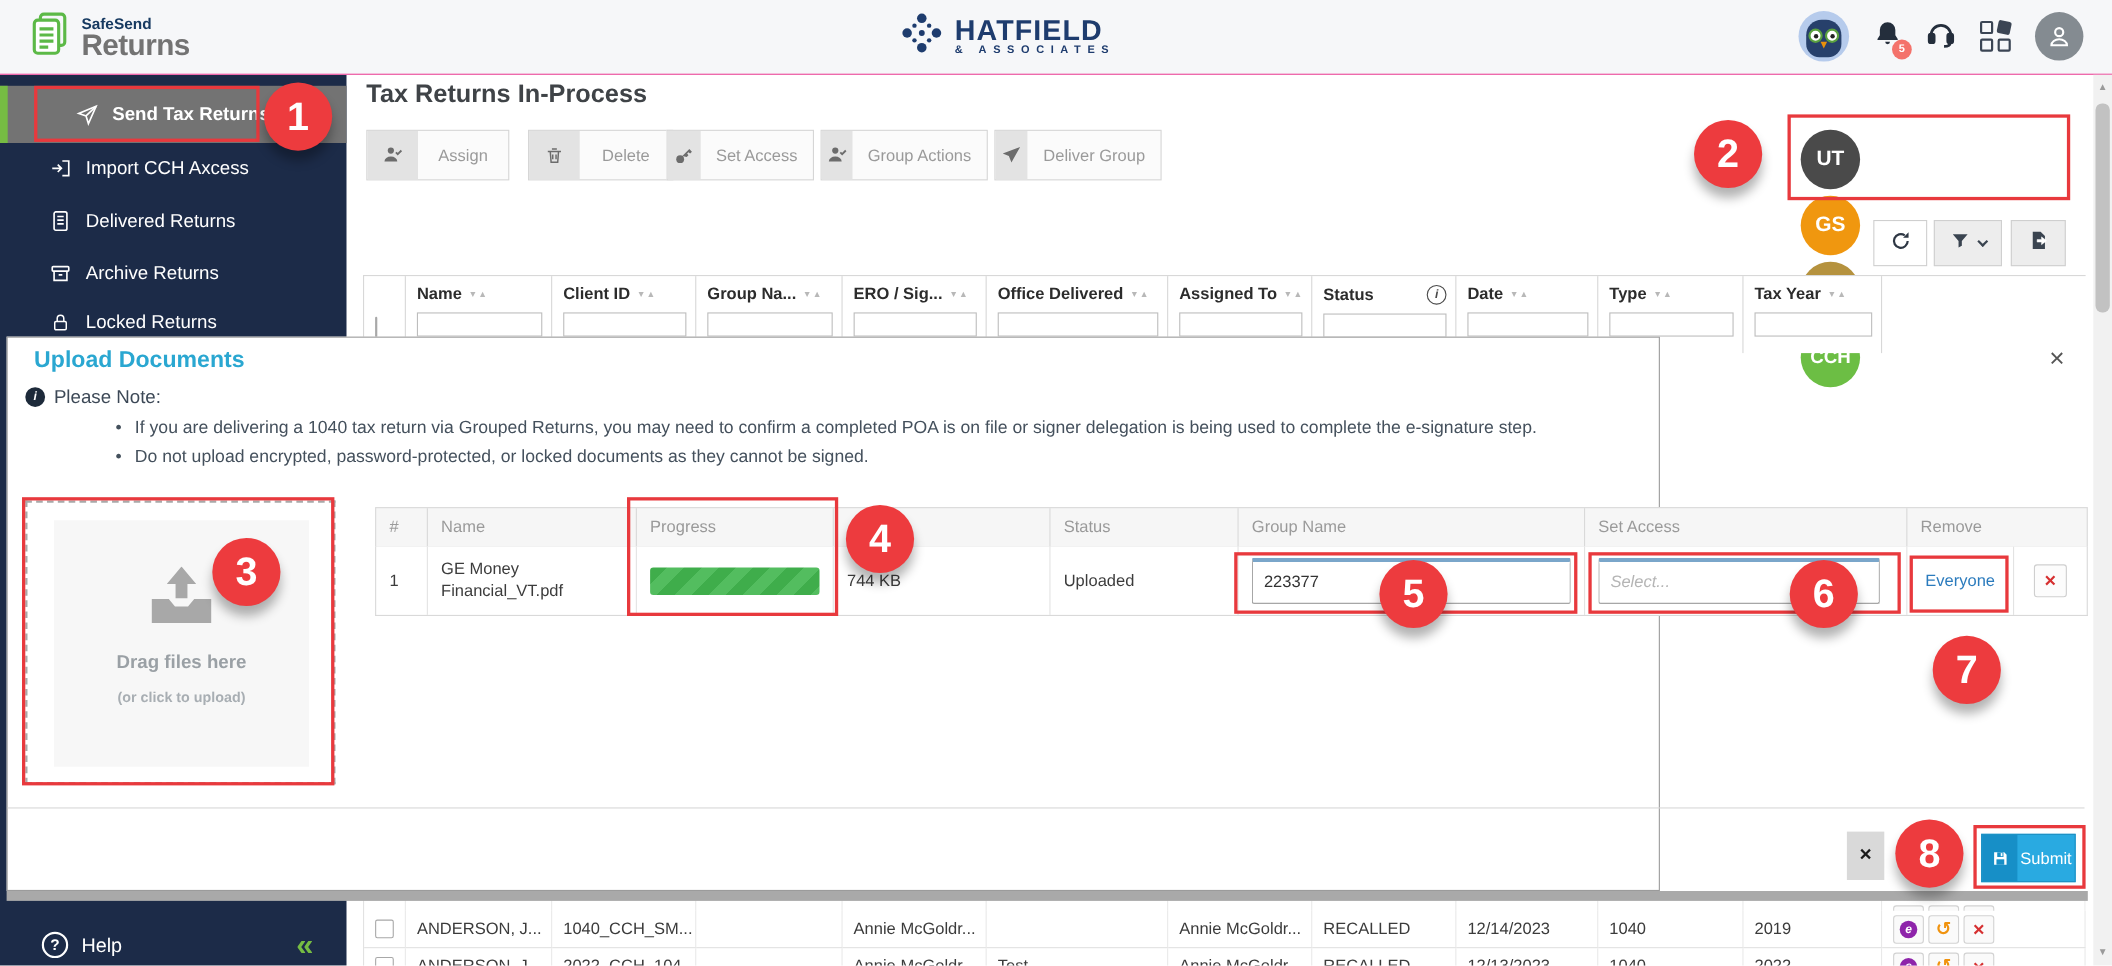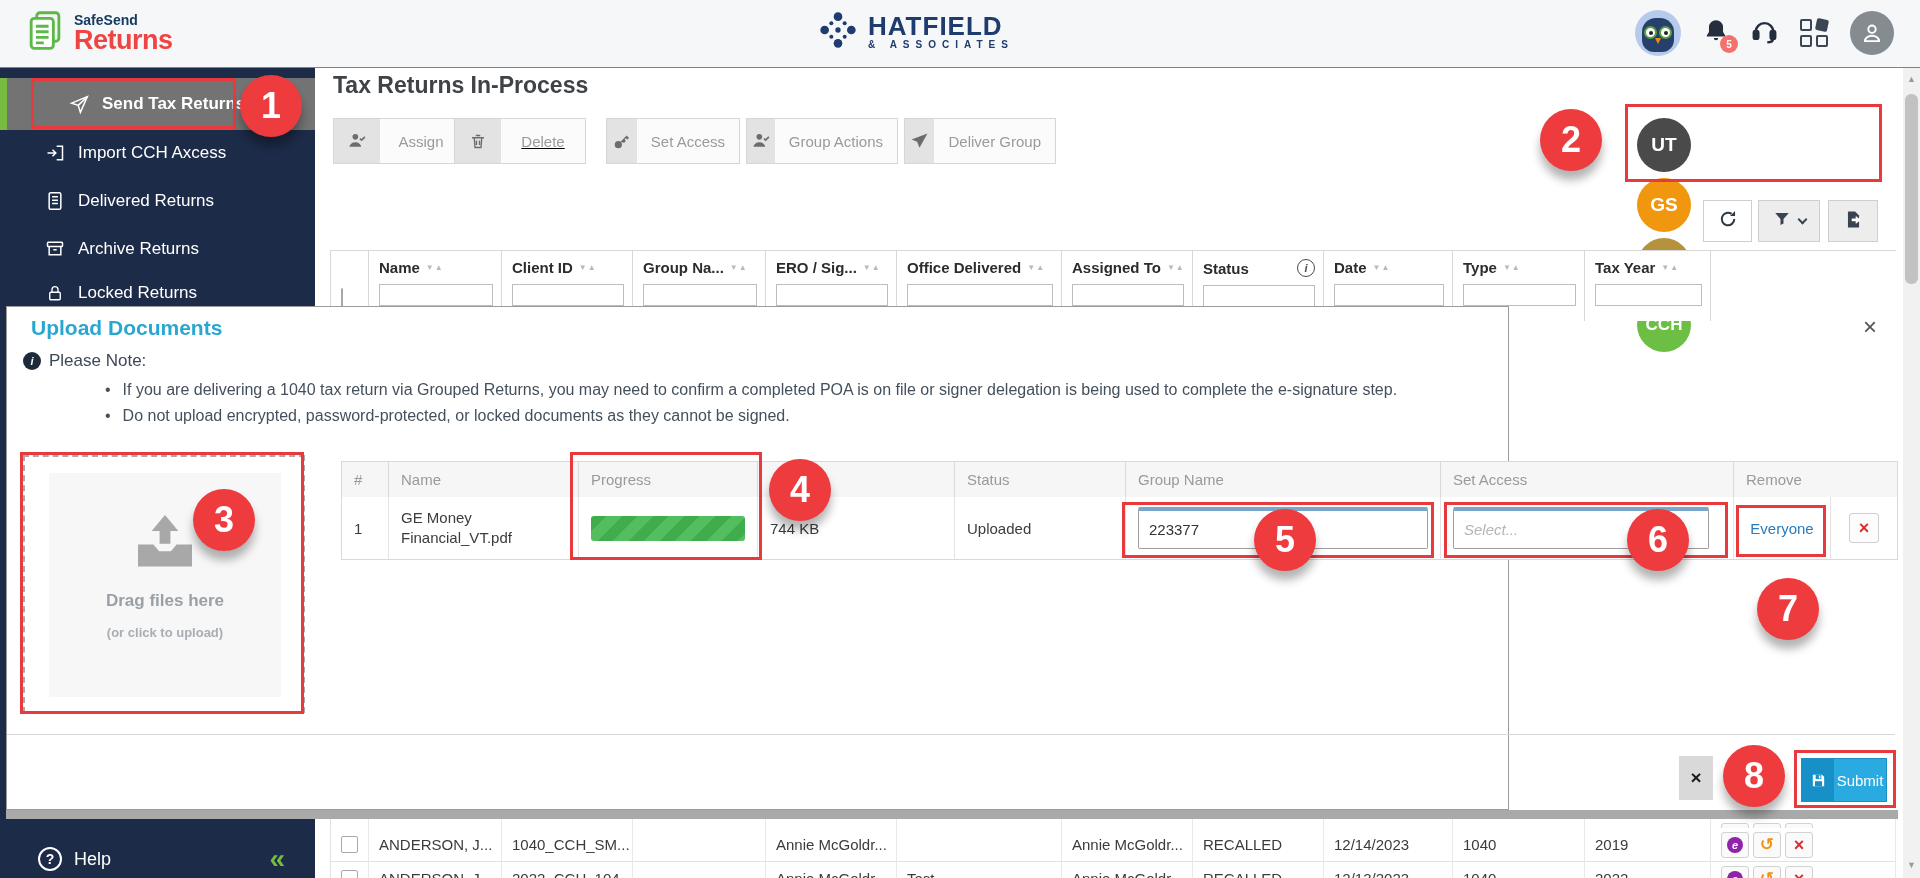--- a/index.html
+++ b/index.html
@@ -4,21 +4,21 @@
 <style>
   * { margin:0; padding:0; box-sizing:border-box; }
   html,body { width:1920px; height:878px; overflow:hidden; font-family:"Liberation Sans","DejaVu Sans",sans-serif; background:#fff; }
   .stage { position:relative; width:1920px; height:878px; overflow:hidden; background:#fff; }
   .abs { position:absolute;flex-direction:column; }
 
   
   .topbar { position:absolute; left:0; top:0; width:1920px; height:68px; background:#f6f7f9; border-bottom:1px solid #ec4899; z-index:20; }
   .brand { position:absolute; left:28px; top:10px; display:flex; align-items:center; gap:8px; }
   .brand-txt .l1 { font-size:14px; font-weight:700; color:#173a61; line-height:14px; }
-  .brand-txt .l2 { font-size:27px; font-weight:800; color:#ef4444; line-height:26px; letter-spacing:-0.5px; }
+  .brand-txt .l2 { font-size:27px; font-weight:800; color:#737373; line-height:26px; letter-spacing:-0.5px; }
   .client-logo { position:absolute; left:818px; top:10px; display:flex; align-items:center; gap:10px; }
   .client-txt .l1 { font-size:26px; font-weight:800; color:#1e3c6e; letter-spacing:1px; line-height:26px; }
   .client-txt .l2 { font-size:10px; font-weight:600; color:#1e3c6e; letter-spacing:6px; line-height:12px; }
   .hicons { position:absolute; right:26px; top:10px; display:flex; align-items:center; gap:22px; }
   .owl { width:46px; height:46px; border-radius:50%; background:#b6cbec; position:relative; overflow:hidden; }
   .owl .body { position:absolute; left:7px; top:8px; width:32px; height:34px; background:#27406b; border-radius:14px 14px 12px 12px; }
   .owl .eye { position:absolute; top:16px; width:13px; height:13px; background:#fff; border:2px solid #5aa13f; border-radius:50%; }
   .owl .eye:after { content:""; position:absolute; left:3px; top:3px; width:4px; height:4px; background:#222; border-radius:50%; }
   .owl .beak { position:absolute; left:20px; top:28px; width:0; height:0; border-left:3px solid transparent; border-right:3px solid transparent; border-top:6px solid #e8900c; }
   .bell-wrap { position:relative; }
@@ -248,21 +248,21 @@
   <div class="tbtn" style="left:333px; width:130px;">
     <span class="ic">
       <svg width="20" height="20" viewBox="0 0 24 24" fill="#6c6c6c">
           <circle cx="10" cy="7" r="3.4"></circle>
           <path d="M3 19a7 5.4 0 0 1 14 0z"></path>
           <path d="m15.5 9 2 2 4-4" fill="none" stroke="#6c6c6c" stroke-width="2"></path>
         </svg>
     </span>
     <span class="lbl">Assign</span>
   </div>
-  <div class="tbtn" style="left:454px; width:132px;text-decoration:underline;">
+  <div class="tbtn" style="left:480px; width:132px;">
     <span class="ic">
       <svg width="18" height="19" viewBox="0 0 24 24" fill="none" stroke="#6c6c6c" stroke-width="1.8">
           <path d="M4 7h16M9 4h6M7 7l1 13h8l1-13M10 10.5v6M14 10.5v6"></path>
         </svg>
     </span>
     <span class="lbl">Delete</span>
   </div>
   <div class="tbtn" style="left:606px; width:134px;">
     <span class="ic">
       <svg width="19" height="19" viewBox="0 0 24 24" fill="#6c6c6c">

